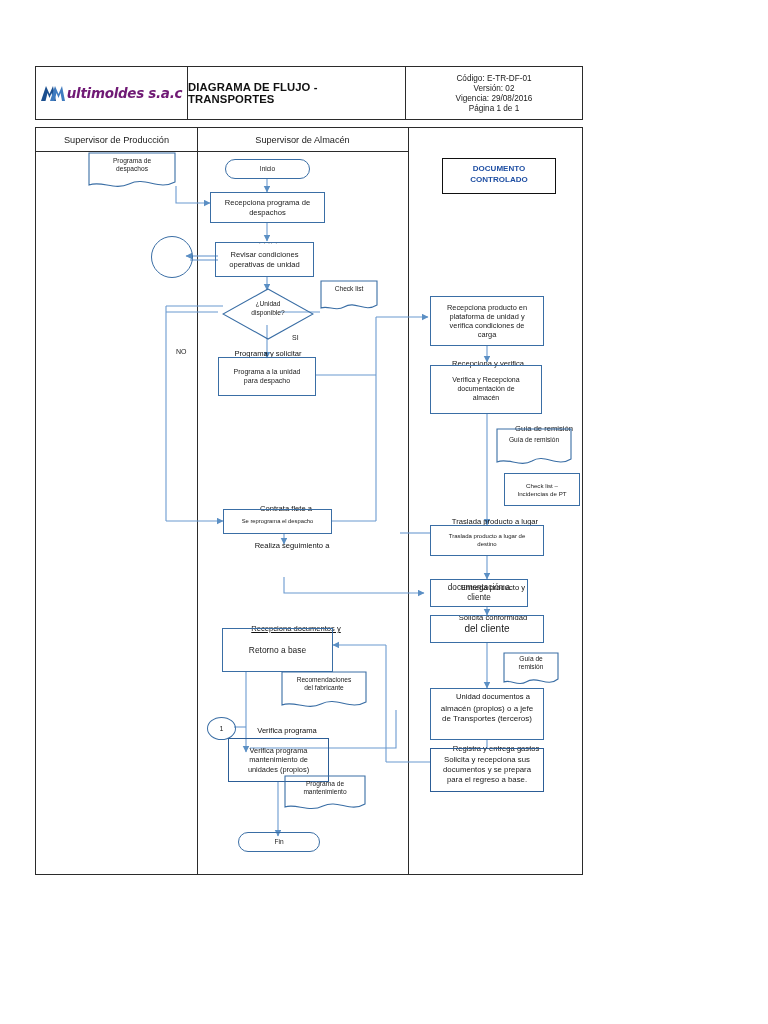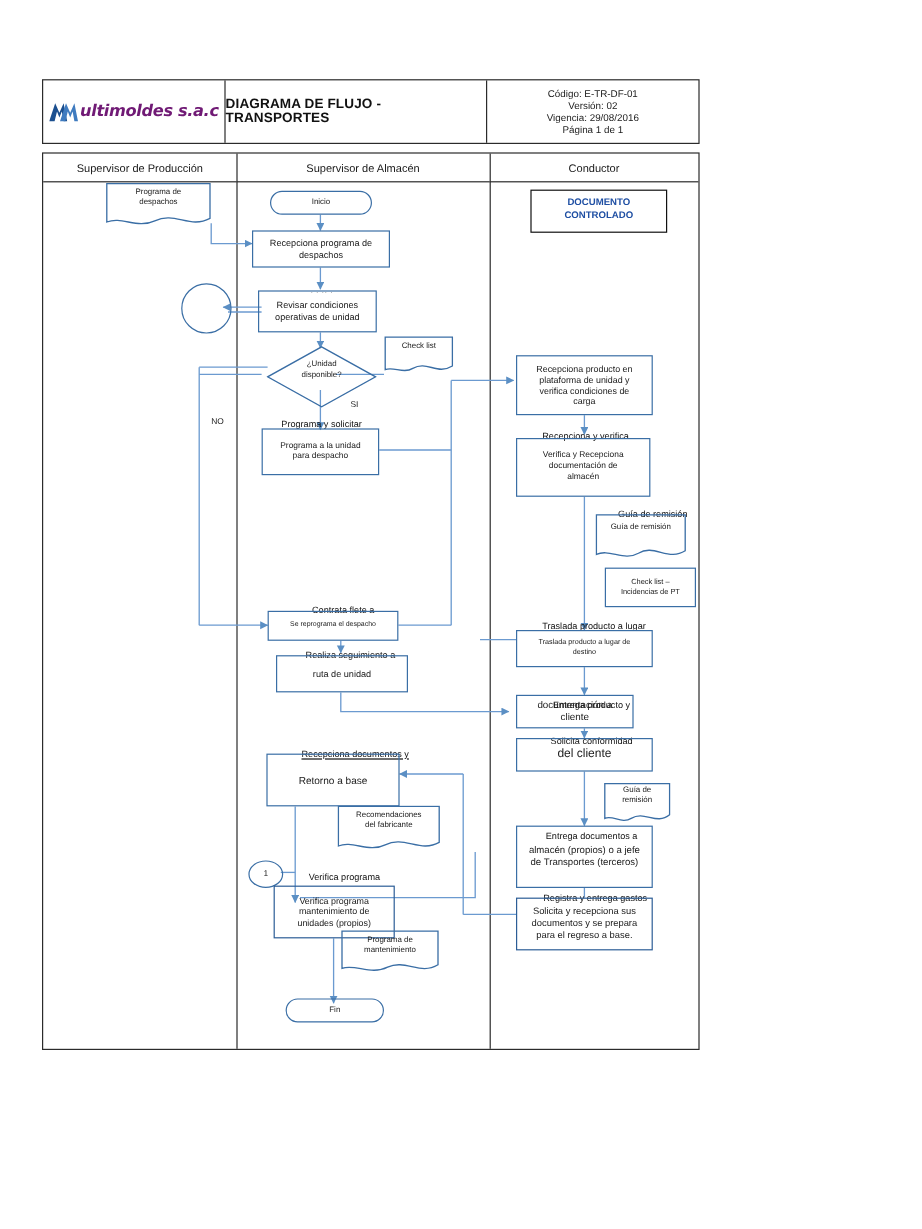--- a/index.html
+++ b/index.html
@@ -61,21 +61,20 @@
       <div>Código:  E-TR-DF-01</div>
       <div>Versión: 02</div>
       <div>Vigencia: 29/08/2016</div>
       <div>Página 1 de 1</div>
     </div>
   </div>
 
   <div class="lanes">
     <div class="lane-hdr" style="left:0;width:161px;">Supervisor de Producción</div>
     <div class="lane-hdr" style="left:161px;width:211px;">Supervisor de Almacén</div>
-    <div class="lane-hdr" style="left:372px;right:0;">Conductor</div>
     <div class="lane-sep" style="left:161px;"></div>
     <div class="lane-sep" style="left:372px;"></div>
   </div>
 
   <svg class="wire">
     <defs>
       <marker id="ah" markerWidth="7" markerHeight="7" refX="5.6" refY="3" orient="auto">
         <path d="M0,0 L6,3 L0,6 Z" fill="#5b8fc4"></path>
       </marker>
       <marker id="ahv" markerWidth="7" markerHeight="7" refX="5.6" refY="3" orient="auto">
@@ -184,21 +183,20 @@
   </div>
 
   <div class="ghost" style="left:218px;top:349px;width:100px;">Programa y solicitar</div>
   <div class="node proc" style="left:218px;top:357px;width:98px;height:39px;white-space:pre-line;font-size:7px;">Programa a la unidad
 para despacho</div>
 
   <div class="ghost" style="left:236px;top:504px;width:100px;">Contrata flete a</div>
   <div class="node proc" style="left:223px;top:509px;width:109px;height:25px;font-size:5.8px;">Se reprograma el despacho</div>
 
   <div class="ghost" style="left:232px;top:541px;width:120px;">Realiza seguimiento a</div>
-  <div class="node proc" style="left:230px;top:546px;width:110px;height:31px;font-size:7.6px;">ruta de unidad</div>
 
   <div class="ghost" style="left:226px;top:624px;width:140px;text-decoration:underline;">Recepciona documentos y</div>
   <div class="node proc" style="left:222px;top:628px;width:111px;height:44px;font-size:8.4px;">Retorno a base</div>
 
   <div class="docsh" style="left:281px;top:671px;width:86px;height:40px;">
     <svg width="86" height="40" viewBox="0 0 86 40">
         <path d="M1,1 L85,1 L85,31 C69,40 56,25 40,33 C26,40 13,29 1,34 Z" fill="none" stroke="#3a6ea5" stroke-width="1.1"></path>
       </svg>
     <div class="dtxt" style="white-space:pre-line;">Recomendaciones
 del fabricante</div>
@@ -259,21 +257,21 @@
   <div class="node proc" style="left:430px;top:615px;width:114px;height:28px;font-size:10px;">del cliente</div>
 
   <div class="docsh" style="left:503px;top:652px;width:56px;height:36px;">
     <svg width="56" height="36" viewBox="0 0 56 36">
         <path d="M1,1 L55,1 L55,27 C44,36 34,23 23,30 C15,35 8,27 1,30 Z" fill="none" stroke="#3a6ea5" stroke-width="1.1"></path>
       </svg>
     <div class="dtxt" style="white-space:pre-line;top:3px;">Guía de
 remisión</div>
   </div>
 
-  <div class="ghost" style="left:438px;top:692px;width:110px;">Entrega documentos a</div>
+  <div class="ghost" style="left:438px;top:692px;width:110px;">Unidad documentos a</div>
   <div class="node proc" style="left:430px;top:688px;width:114px;height:52px;white-space:pre-line;font-size:8px;">almacén (propios) o a jefe
 de Transportes (terceros)</div>
 
   <div class="ghost" style="left:436px;top:744px;width:120px;">Registra y entrega gastos</div>
   <div class="node proc strong" style="left:430px;top:748px;width:114px;height:44px;white-space:pre-line;font-size:7.8px;">Solicita y recepciona sus
 documentos y se prepara
 para el regreso a base.</div>
 
 </div>
 

